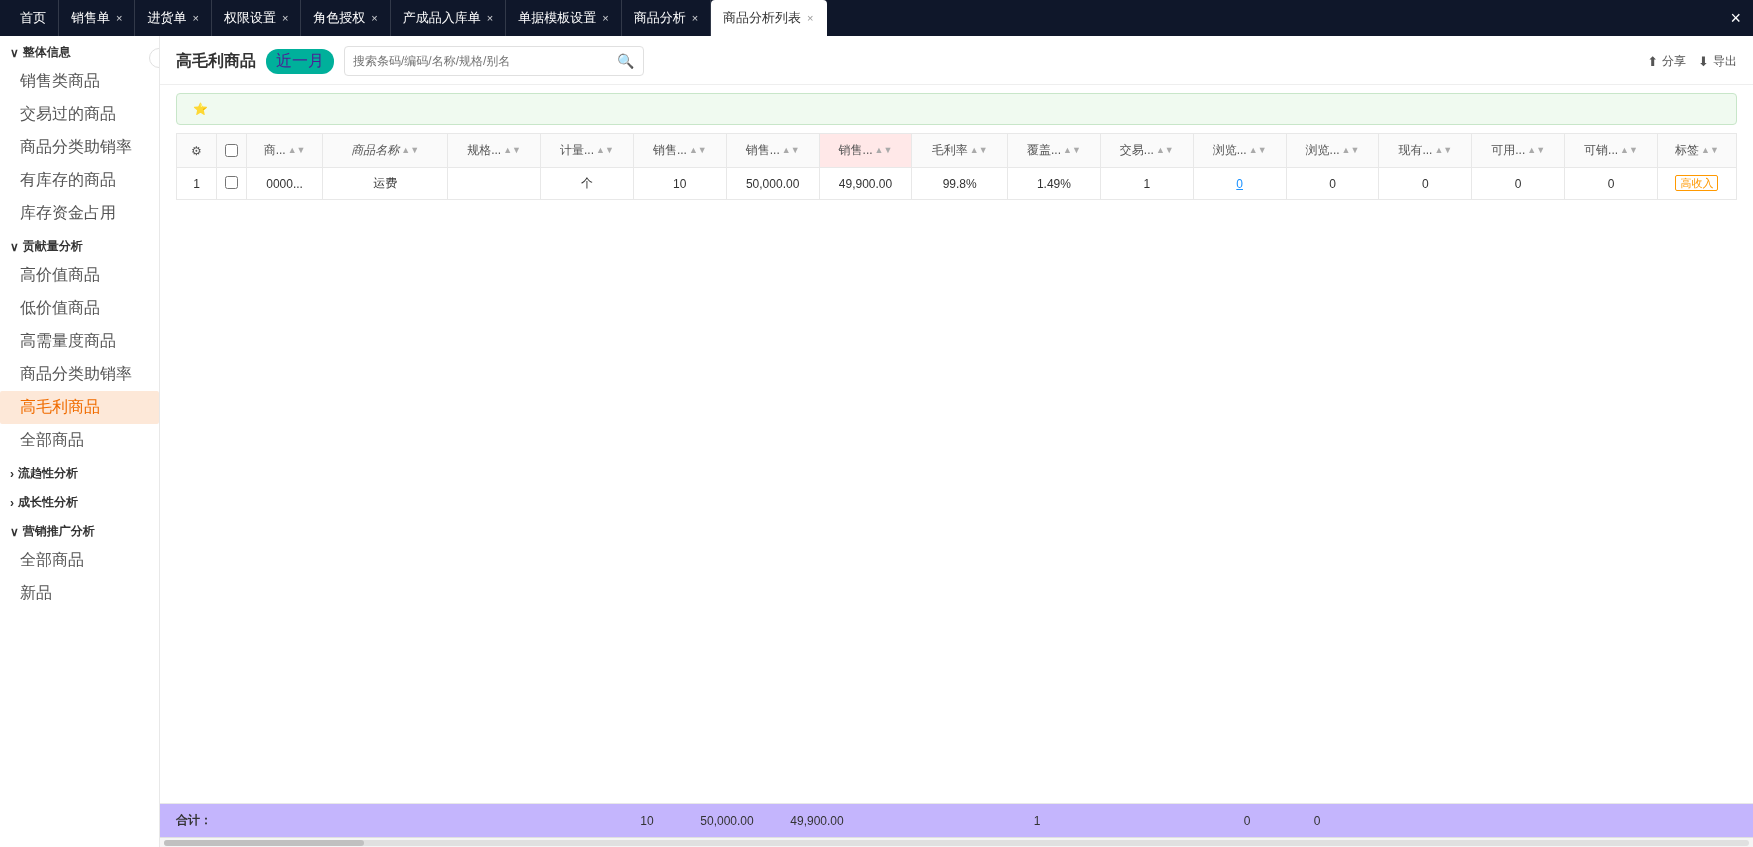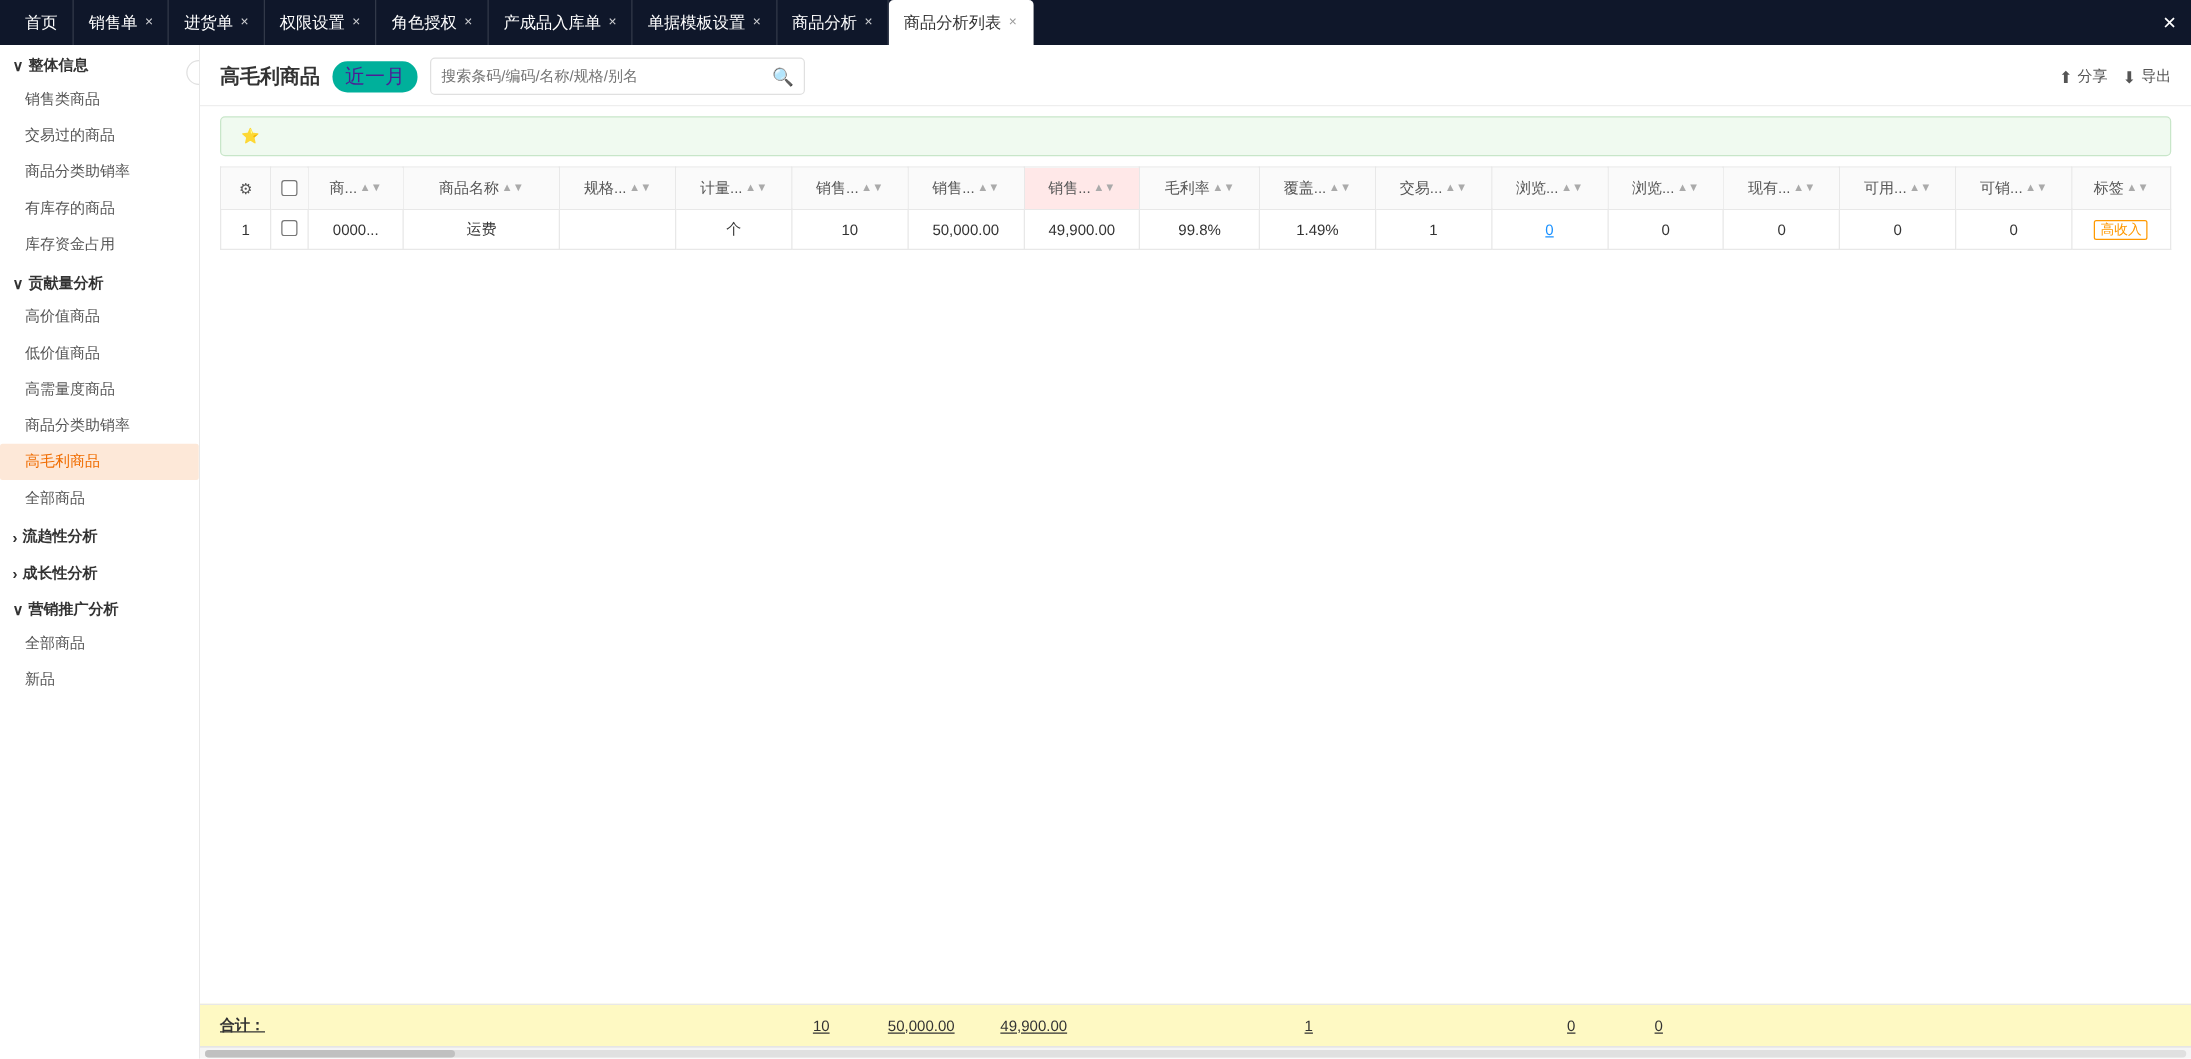--- a/index.html
+++ b/index.html
@@ -88,21 +88,21 @@
       padding: 8px 10px 4px 10px;
       color: #333;
       font-size: 12px;
       font-weight: bold;
       gap: 4px;
       cursor: pointer;
     }
     .sidebar-item {
       padding: 6px 10px 6px 20px;
       color: #555;
-      font-size: 12px;
+      font-size: 16px;
       cursor: pointer;
       border-radius: 0;
     }
     .sidebar-item.active {
       background: #fde8d8;
       color: #f06c00;
       border-radius: 2px;
     }
 
     
@@ -221,25 +221,24 @@
       color: #333;
     }
     .tag-high { color: #f90; font-size: 11px; border: 1px solid #f90; border-radius: 2px; padding: 1px 4px; }
 
     
     .footer-bar {
       border-top: 1px solid #e8e8e8;
       display: flex;
       align-items: center;
       padding: 8px 16px;
-      background: #fef9c3;
+      background: #c4b5fd;
       font-size: 12px;
       color: #333;
-      gap: 16px;
-      text-decoration: underline;
+      gap: 6px;
     }
     .footer-label {
       width: 80px;
       font-weight: bold;
     }
 
     
     .scrollbar-area {
       height: 10px;
       background: #f5f5f5;
@@ -417,21 +416,21 @@
               <div class="th-inner">
                   <input type="checkbox" style="">
                 </div>
             </th>
             <th>
               <div class="th-inner">
                 <span>商...</span>
                 <span class="sort-icon">▲▼</span>
               </div>
             </th>
-            <th style="min-width:90px;">
+            <th style="min-width:90px;font-style:italic;">
               <div class="th-inner">
                 <span>商品名称</span>
                 <span class="sort-icon">▲▼</span>
               </div>
             </th>
             <th>
               <div class="th-inner">
                 <span>规格...</span>
                 <span class="sort-icon">▲▼</span>
               </div>

